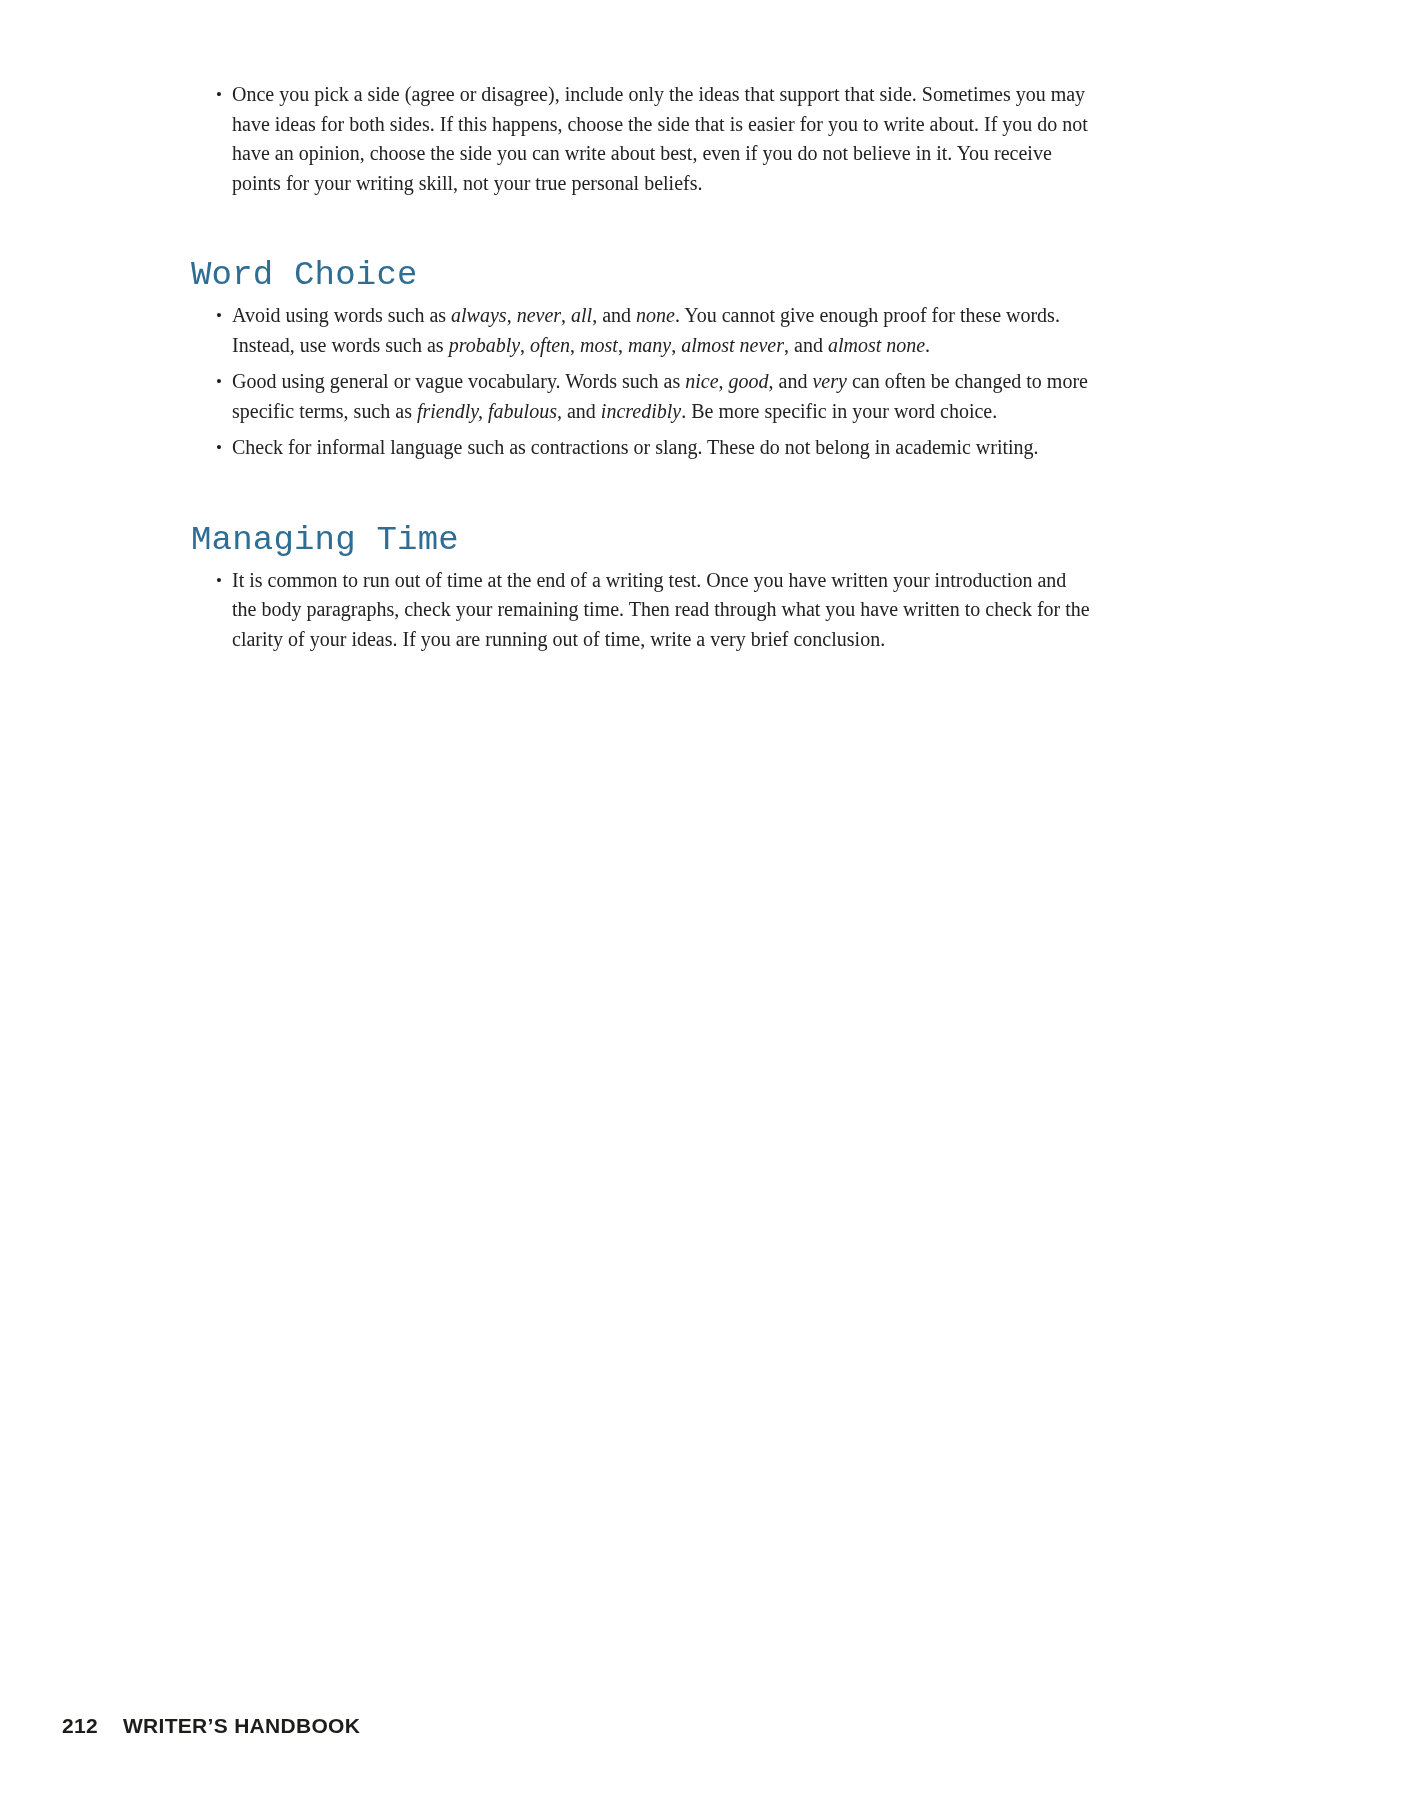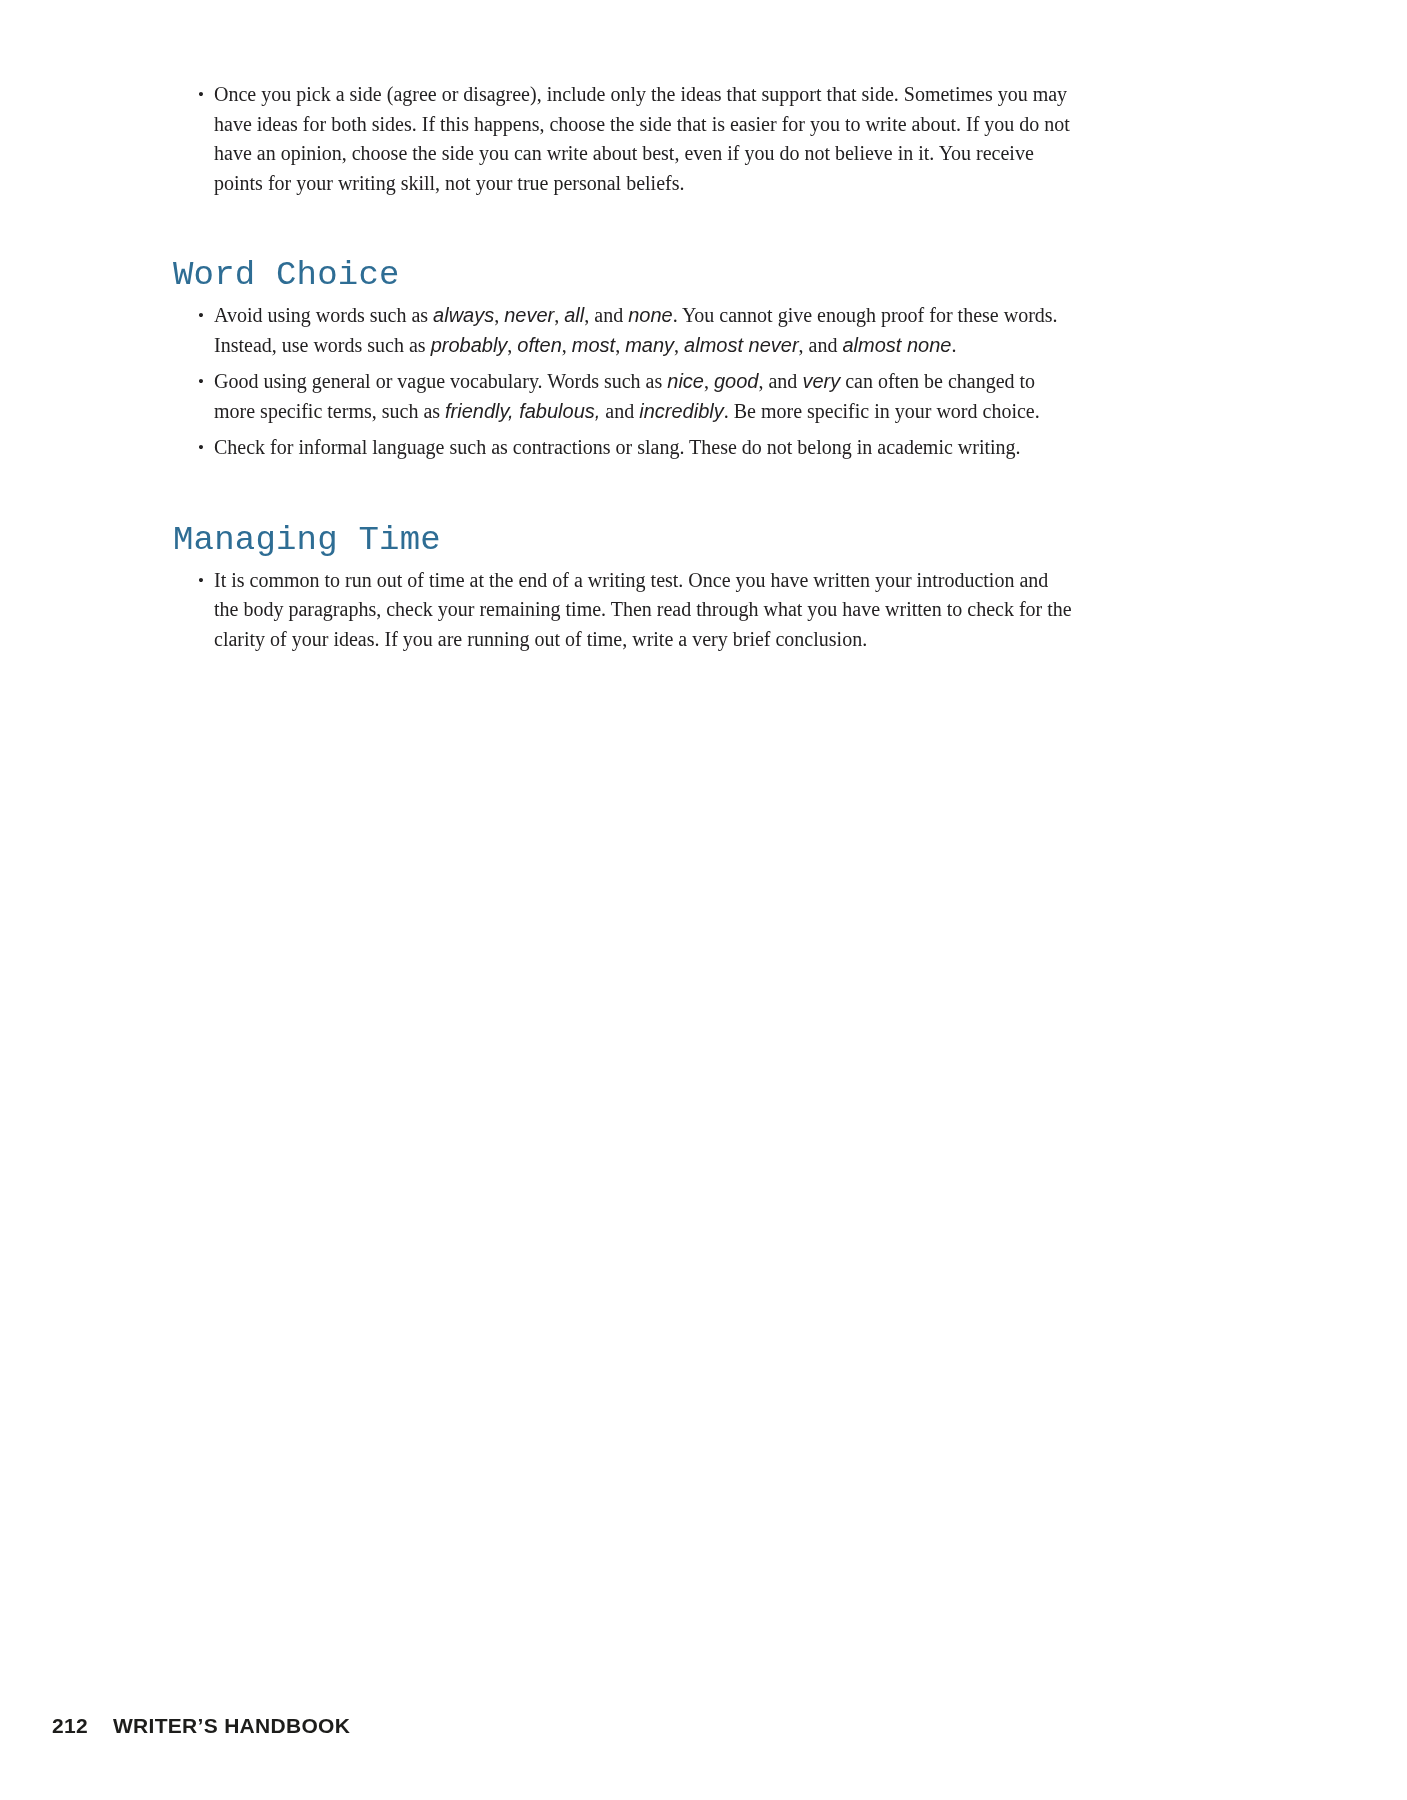--- a/index.html
+++ b/index.html
@@ -11,21 +11,21 @@
     position: relative;
     width: 1407px;
     height: 1800px;
     background: #ffffff;
     overflow: hidden;
     color: #232122;
   }
   .content {
     position: absolute;
     top: 0;
-    left: 173px;
+    left: 191px;
     width: 911px;
   }
   .content .spacer-top { height: 80px; }
 
   
   ul.bullets {
     list-style: none;
     margin: 0;
     padding: 0 0 0 41px;
     font-size: 20px;
@@ -39,39 +39,39 @@
   ul.bullets li::before {
     content: "\2022";
     position: absolute;
     left: -16px;
     top: 0;
     font-size: 17px;
     color: #232122;
   }
   ul.bullets em {
     font-style: italic;
-    font-family: Liberation Sans, sans-serif;
+    font-family: Liberation Serif, serif;
     text-align: right;
   }
 
   
   h2.section-heading {
     font-family: Liberation Mono, monospace;
     font-weight: 500;
     font-size: 34px;
     line-height: 40px;
     letter-spacing: 0.2px;
     color: #2e6d94;
     margin: 57px 0 6px 0;
   }
 
   
   .footer {
     position: absolute;
-    left: 52px;
+    left: 62px;
     top: 1714px;
     display: flex;
     align-items: baseline;
     gap: 25px;
     font-family: "Liberation Sans", sans-serif;
     font-weight: 700;
     font-size: 21px;
     color: #1d1d1b;
     letter-spacing: 0.3px;
   }

